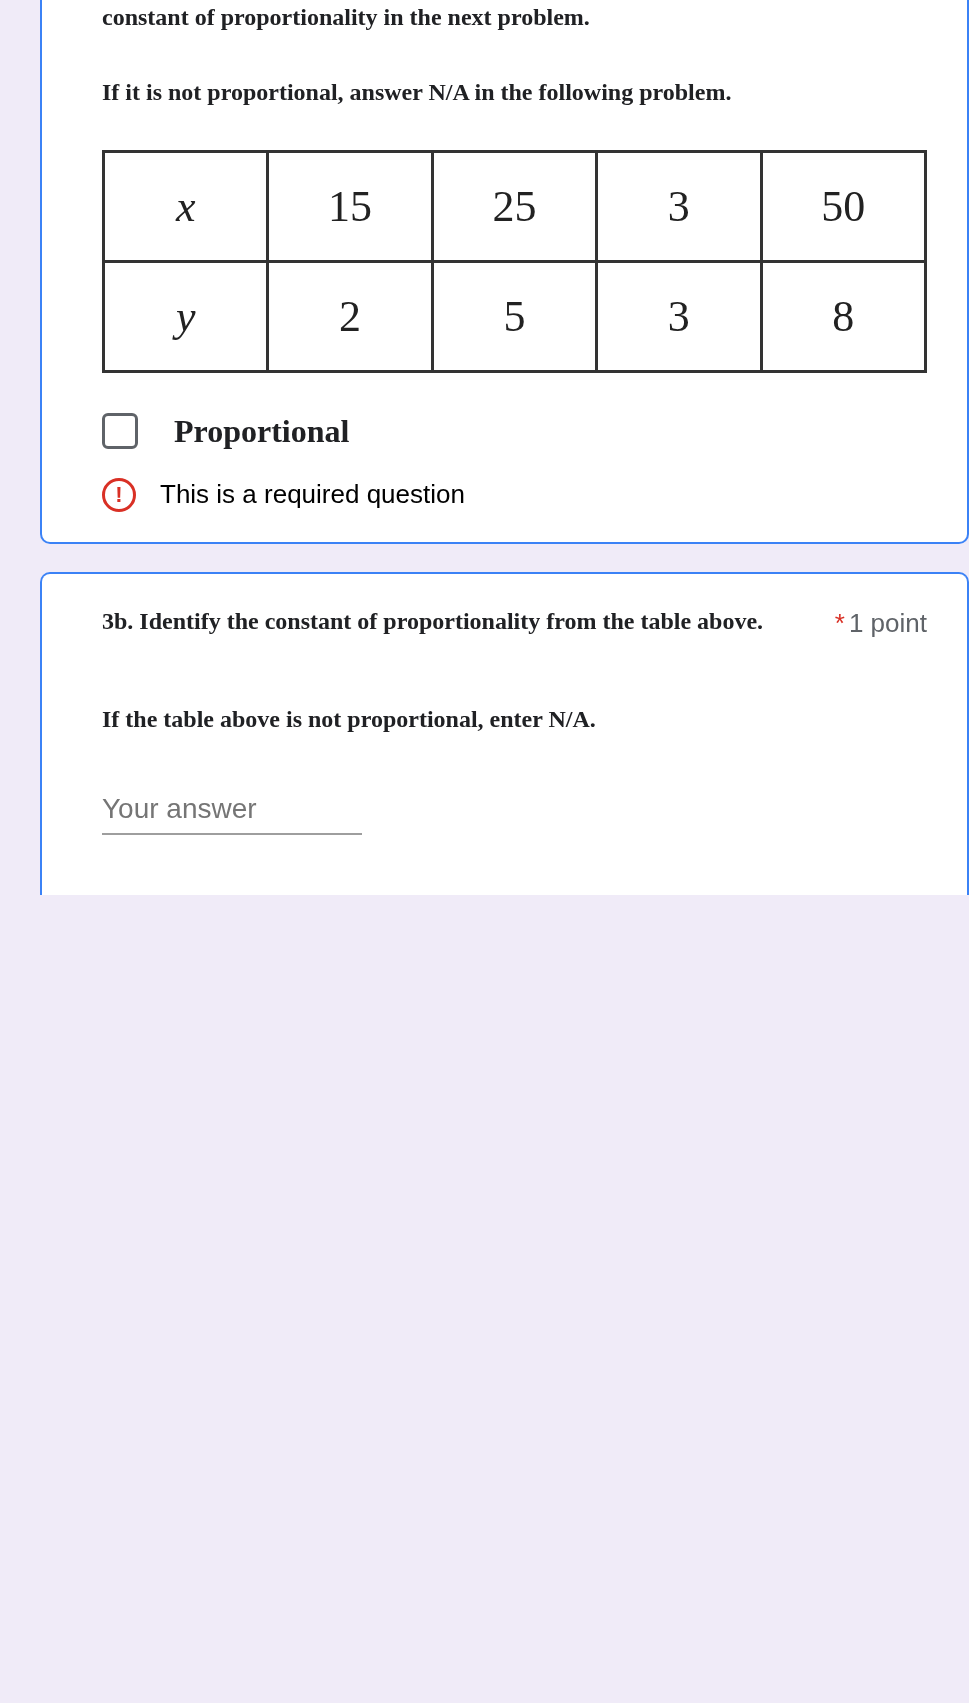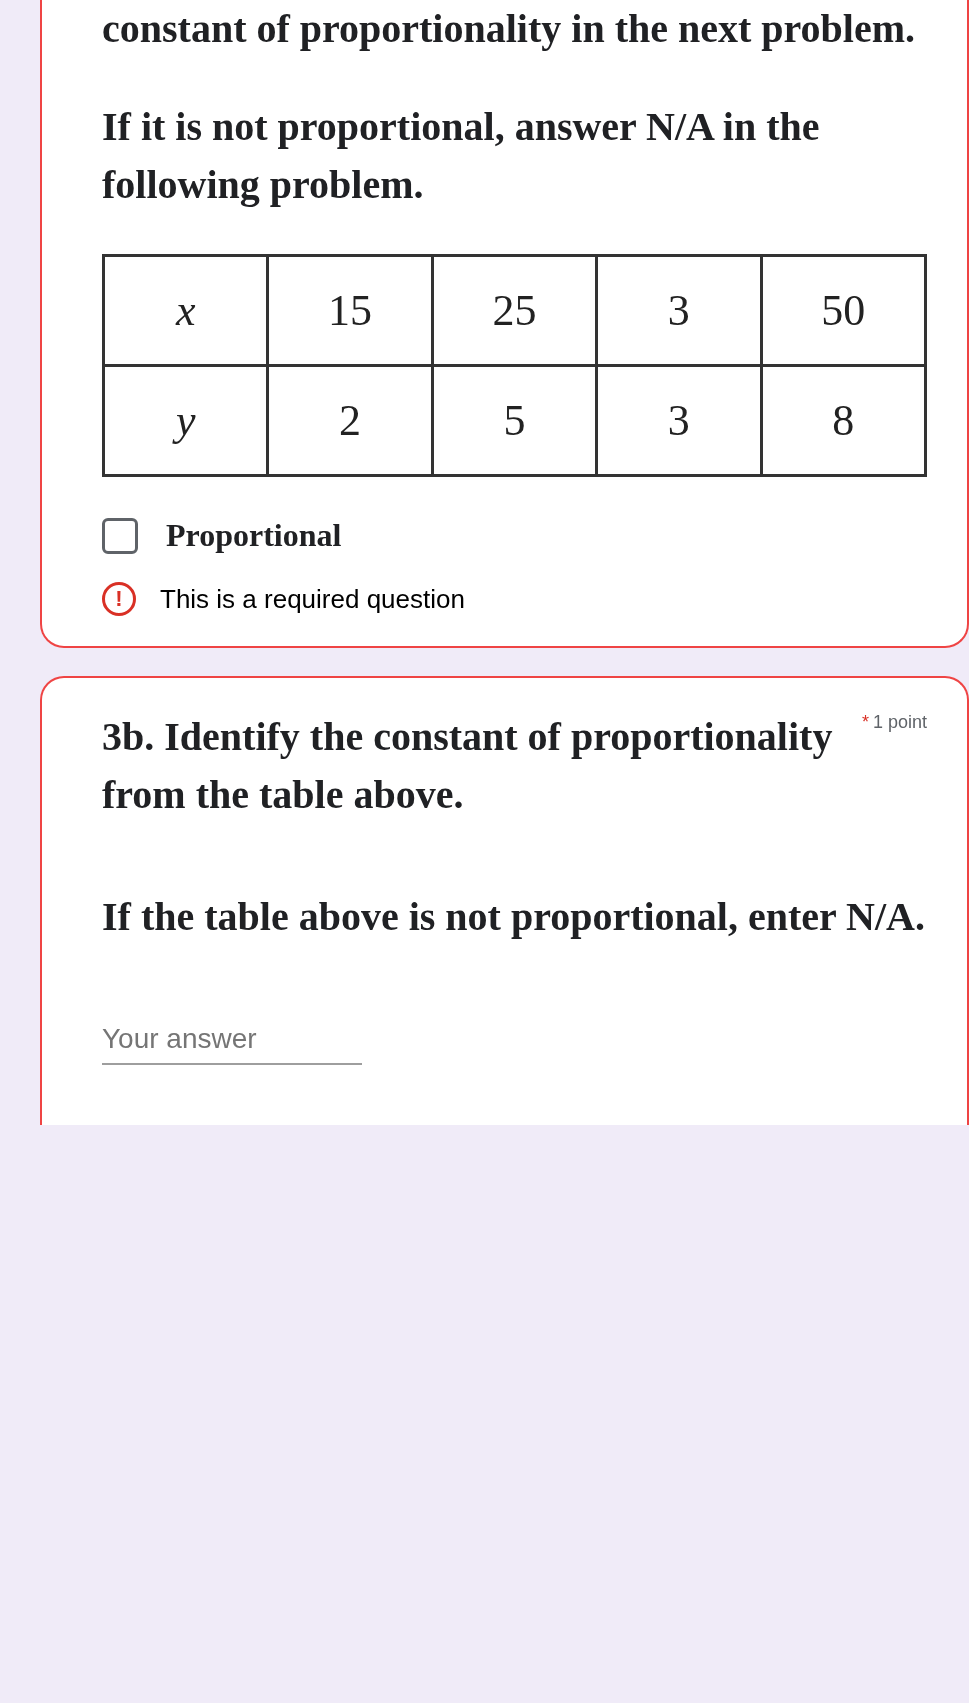--- a/index.html
+++ b/index.html
@@ -5,43 +5,43 @@
   * { box-sizing: border-box; margin: 0; padding: 0; }
   body {
     font-family: 'Georgia', serif;
     background: #f0ebf8;
     width: 969px;
     height: 1703px;
     overflow: hidden;
   }
   .card {
     background: #fff;
-    border: 2px solid #ef4444;
-    border-radius: 24px;
+    border: 2px solid #3b82f6;
+    border-radius: 10px;
     margin-left: 40px;
     padding: 30px 40px 30px 60px;
     position: relative;
   }
   .card-top {
     border-top: none;
     border-top-left-radius: 0;
     border-top-right-radius: 0;
     margin-top: 0;
     padding-top: 0;
   }
   .card-bottom {
     margin-top: 28px;
     padding-bottom: 60px;
     border-bottom: none;
     border-bottom-left-radius: 0;
     border-bottom-right-radius: 0;
   }
   .qtext {
     font-weight: bold;
-    font-size: 40px;
+    font-size: 24px;
     color: #202124;
     line-height: 1.45;
     margin-bottom: 24px;
   }
   .qtext-gap { margin-top: 40px; }
   .tbl {
     border-collapse: collapse;
     width: 100%;
     margin: 40px 0 40px 0;
   }
@@ -51,21 +51,21 @@
     font-family: 'Times New Roman', serif;
     font-size: 44px;
     padding: 28px 0;
     width: 20%;
     color: #222;
   }
   .tbl td.var { font-style: italic; }
   .check-row {
     display: flex;
     align-items: center;
-    gap: 28px;
+    gap: 36px;
     margin: 12px 0 28px 0;
   }
   .checkbox {
     width: 36px;
     height: 36px;
     border: 3px solid #5f6368;
     border-radius: 6px;
     background: #fff;
     flex-shrink: 0;
   }
@@ -100,35 +100,35 @@
     color: #000000;
   }
   .q-head {
     display: flex;
     justify-content: space-between;
     align-items: flex-start;
   }
   .q-head .qtext { flex: 1; padding-right: 20px; }
   .points {
     font-family: Arial, sans-serif;
-    font-size: 18px;
+    font-size: 26px;
     color: #5f6368;
     white-space: nowrap;
     margin-top: 4px;
   }
   .points .star { color: #d93025; margin-right: 4px; }
   .answer-input {
     border: none;
     border-bottom: 2px solid #9e9e9e;
     font-family: Arial, sans-serif;
     font-size: 28px;
     color: #3b82f6;
     padding: 8px 0;
     width: 260px;
-    margin-top: 45px;
+    margin-top: 24px;
     background: transparent;
   }
 </style>
 </head>
 <body>
 
 <div class="card card-top">
   <div class="qtext">constant of proportionality in the next problem.</div>
   <div class="qtext qtext-gap">If it is not proportional, answer N/A in the following problem.</div>
 

